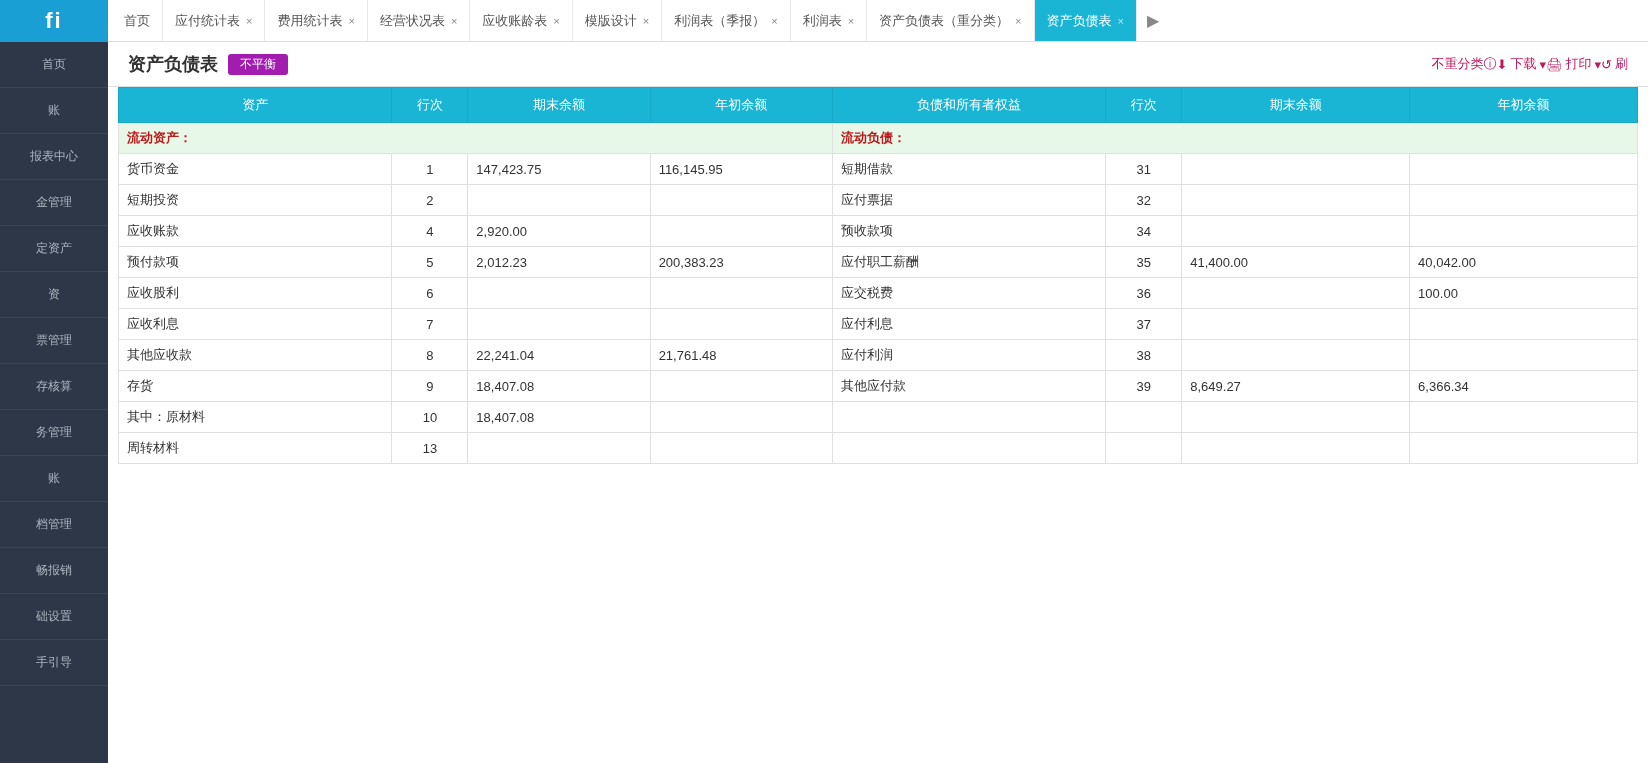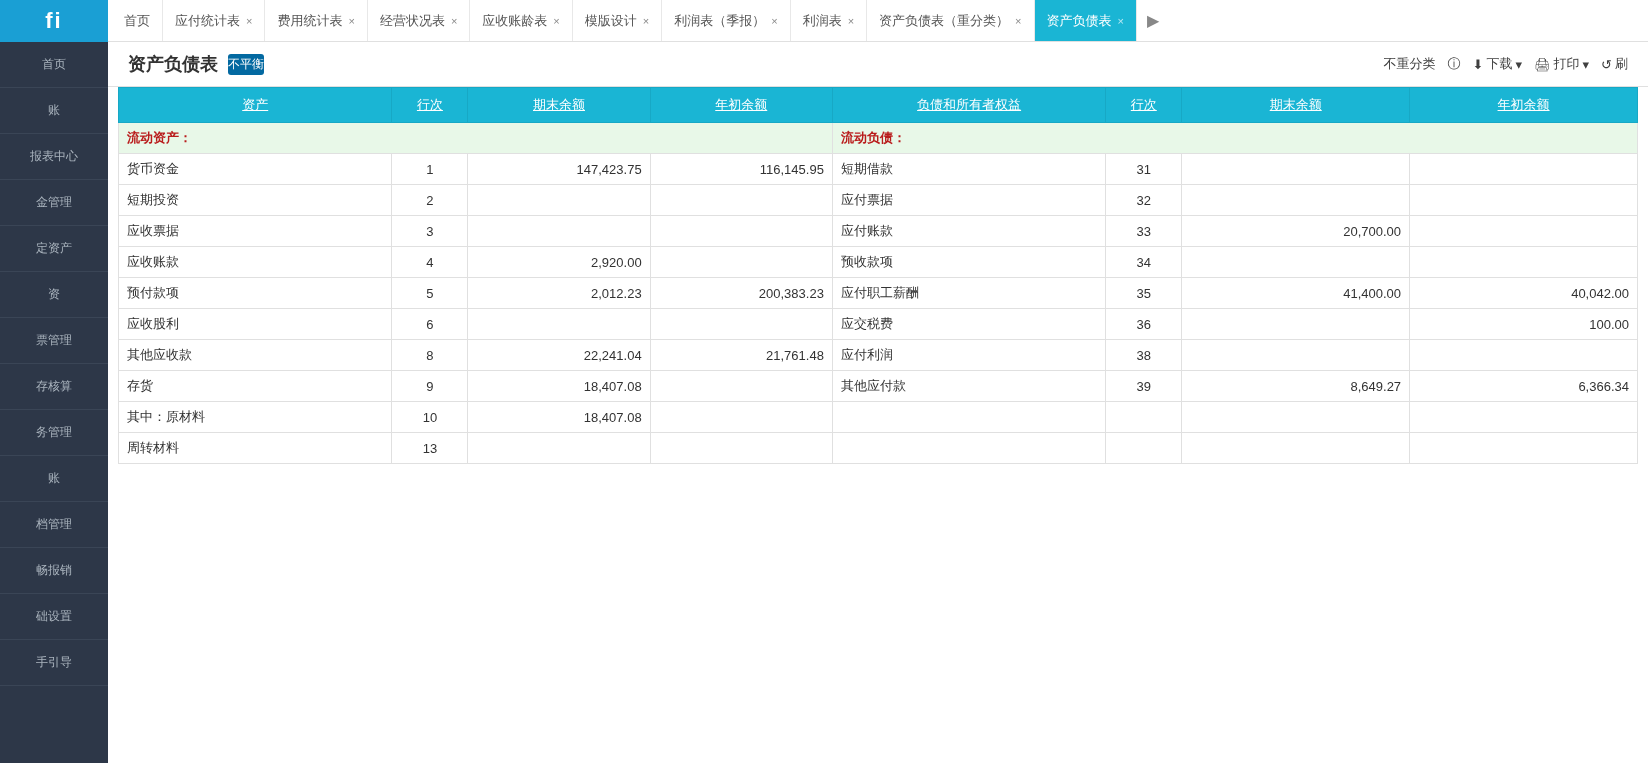--- a/index.html
+++ b/index.html
@@ -97,32 +97,32 @@
       display: flex;
       align-items: center;
       gap: 10px;
     }
     .page-title {
       font-size: 18px;
       font-weight: bold;
       color: #333;
     }
     .unbalanced-badge {
-      background: #0369a1;
+      background: #a21caf;
       color: #fff;
       font-size: 12px;
-      padding: 2px 0;
+      padding: 2px 12px;
       border-radius: 3px;
     }
     .header-actions {
       display: flex;
       align-items: center;
-      gap: 12px;
+      gap: 0;
       font-size: 13px;
-      color: #404040;
+      color: #be185d;
       justify-content: center;
     }
     .header-actions span {
       cursor: pointer;
       display: flex;
       align-items: center;
       gap: 3px;
     }
 
     
@@ -137,34 +137,33 @@
       border-collapse: collapse;
       font-size: 13px;
     }
     .balance-table th {
       background: #1ab5d4;
       color: #fff;
       padding: 8px 6px;
       text-align: center;
       border: 1px solid #17a8c5;
       font-weight: normal;
-      text-decoration: underline;
     }
     .balance-table td {
       padding: 6px 8px;
       border: 1px solid #e0e0e0;
       color: #333;
     }
     .section-row td {
       background: #e8f8e8 !important;
       font-weight: bold;
       color: #b91c1c;
     }
     .num-cell { text-align: center; color: #1a9fd4; }
-    .value-cell { text-align: right; }
+    .value-cell { text-align: left; }
     .label-cell { padding-left: 16px; }
     .sub-label { padding-left: 32px; }
     .right-section-td {
       border-left: 2px solid #1ab5d4;
     }
   </style>
 </head>
 <body>
 
 <div class="sidebar">
@@ -250,30 +249,20 @@
       <td class="label-cell">短期投资</td>
       <td class="num-cell">2</td>
       <td class="value-cell"></td>
       <td class="value-cell"></td>
       <td class="label-cell right-section-td">应付票据</td>
       <td class="num-cell">32</td>
       <td class="value-cell"></td>
       <td class="value-cell"></td>
     </tr>
           <tr>
-      <td class="label-cell">应收票据</td>
-      <td class="num-cell">3</td>
-      <td class="value-cell"></td>
-      <td class="value-cell"></td>
-      <td class="label-cell right-section-td">应付账款</td>
-      <td class="num-cell">33</td>
-      <td class="value-cell">20,700.00</td>
-      <td class="value-cell"></td>
-    </tr>
-          <tr>
       <td class="label-cell">应收账款</td>
       <td class="num-cell">4</td>
       <td class="value-cell">2,920.00</td>
       <td class="value-cell"></td>
       <td class="label-cell right-section-td">预收款项</td>
       <td class="num-cell">34</td>
       <td class="value-cell"></td>
       <td class="value-cell"></td>
     </tr>
           <tr>
@@ -290,20 +279,30 @@
       <td class="label-cell">应收股利</td>
       <td class="num-cell">6</td>
       <td class="value-cell"></td>
       <td class="value-cell"></td>
       <td class="label-cell right-section-td">应交税费</td>
       <td class="num-cell">36</td>
       <td class="value-cell"></td>
       <td class="value-cell">100.00</td>
     </tr>
           <tr>
+      <td class="label-cell">应收利息</td>
+      <td class="num-cell">7</td>
+      <td class="value-cell"></td>
+      <td class="value-cell"></td>
+      <td class="label-cell right-section-td">应付利息</td>
+      <td class="num-cell">37</td>
+      <td class="value-cell"></td>
+      <td class="value-cell"></td>
+    </tr>
+          <tr>
       <td class="label-cell">其他应收款</td>
       <td class="num-cell">8</td>
       <td class="value-cell">22,241.04</td>
       <td class="value-cell">21,761.48</td>
       <td class="label-cell right-section-td">应付利润</td>
       <td class="num-cell">38</td>
       <td class="value-cell"></td>
       <td class="value-cell"></td>
     </tr>
           <tr>

